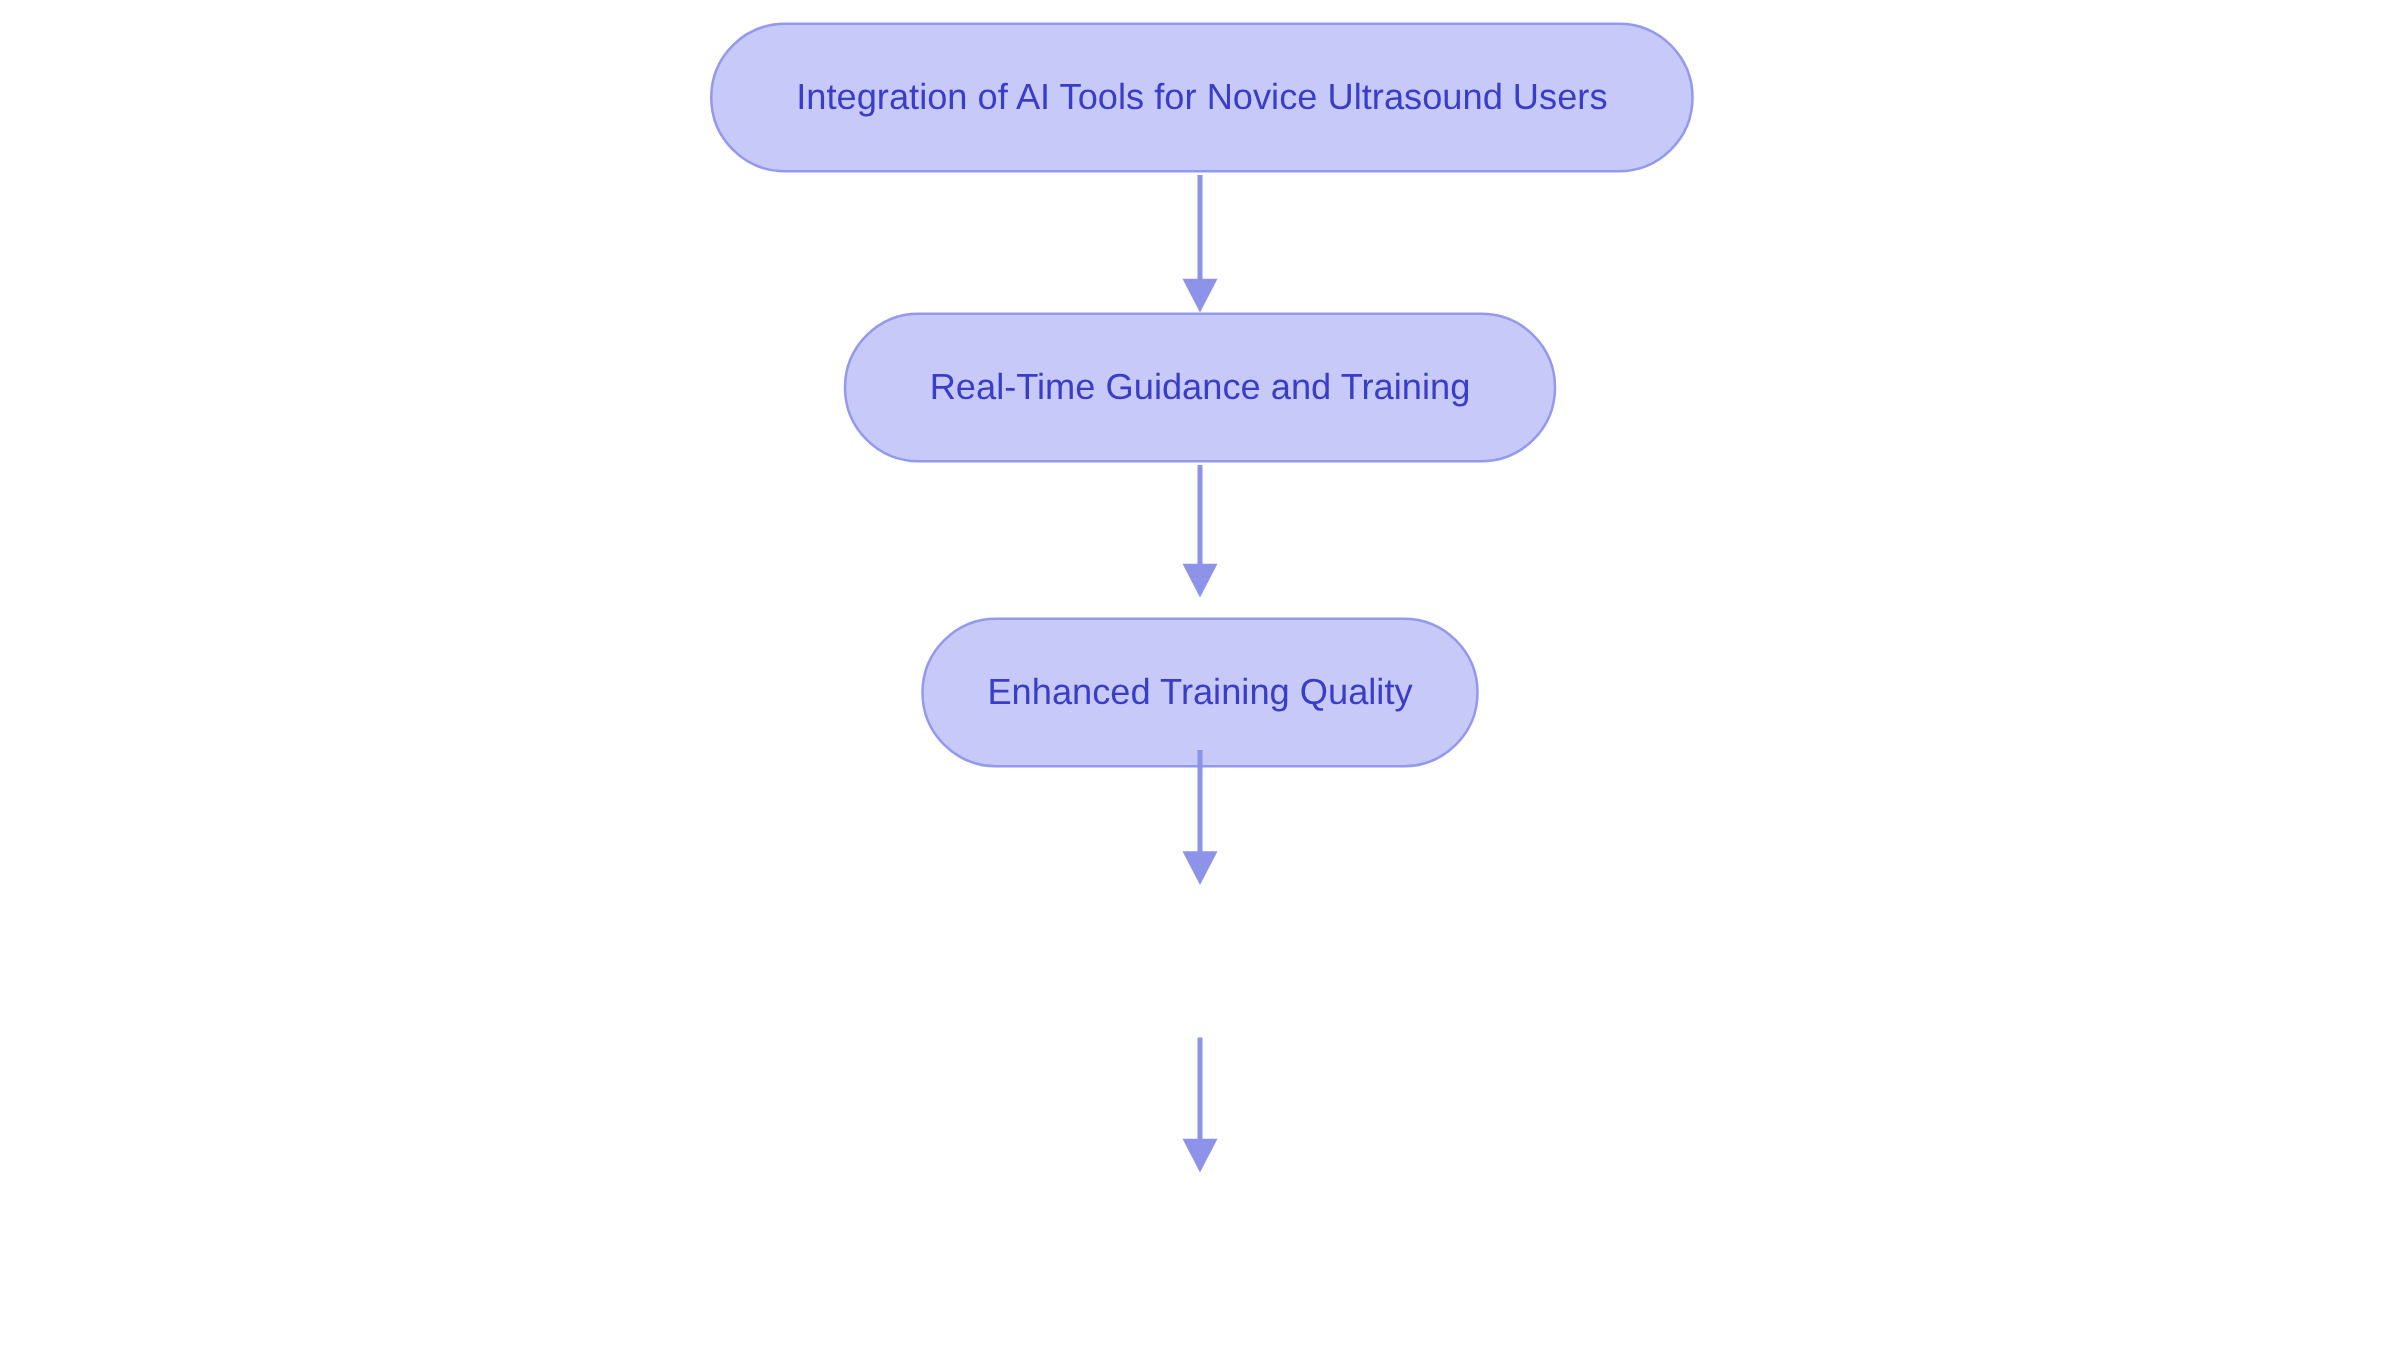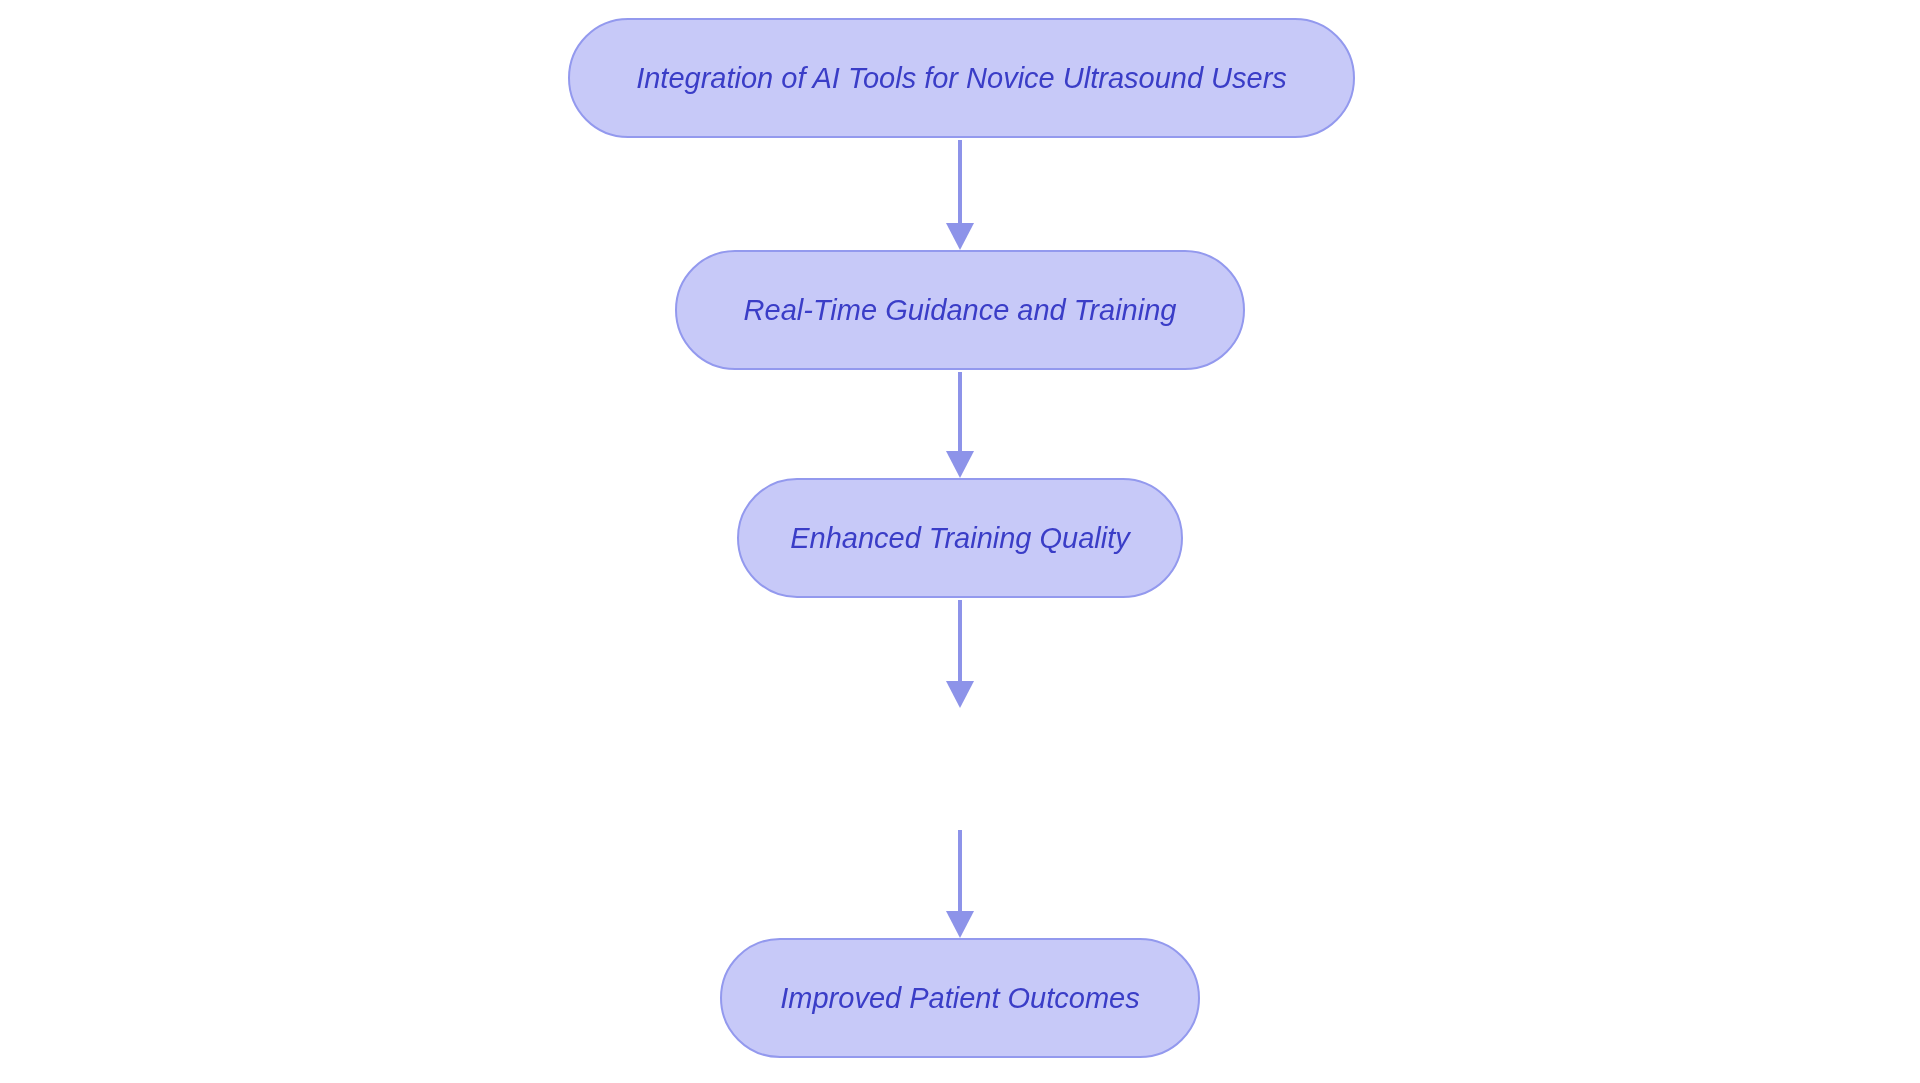--- a/index.html
+++ b/index.html
@@ -30,21 +30,20 @@
     display:flex;
     align-items:center;
     justify-content:center;
   }
   .node-label{
     color:var(--node-text);
     font-size:29px;
     line-height:1;
     white-space:nowrap;
     text-align:center;
-    font-style:italic;
   }
   .arrow{
     position:absolute;
     width:28px;
     left:946px;
   }
   .arrow-line{
     position:absolute;
     left:12px;
     top:0;
@@ -78,32 +77,29 @@
 
   <div class="node" style="left:675px; top:250px; width:570px;">
     <span class="node-label">Real-Time Guidance and Training</span>
   </div>
 
   <div class="arrow" style="top:372px; height:106px;">
     <div class="arrow-line"></div>
     <div class="arrow-head"></div>
   </div>
 
-  <div class="node" style="left:737px; top:478px; width:446px;">
+  <div class="node" style="left:737px; top:494px; width:446px;">
     <span class="node-label">Enhanced Training Quality</span>
   </div>
 
   <div class="arrow" style="top:600px; height:108px;">
     <div class="arrow-line"></div>
     <div class="arrow-head"></div>
   </div>
 
 
   <div class="arrow" style="top:830px; height:108px;">
     <div class="arrow-line"></div>
     <div class="arrow-head"></div>
   </div>
 
-  <div class="node" style="left:720px; top:938px; width:480px;">
-    <span class="node-label">Improved Patient Outcomes</span>
-  </div>
 
 </div>
 
 </body></html>

